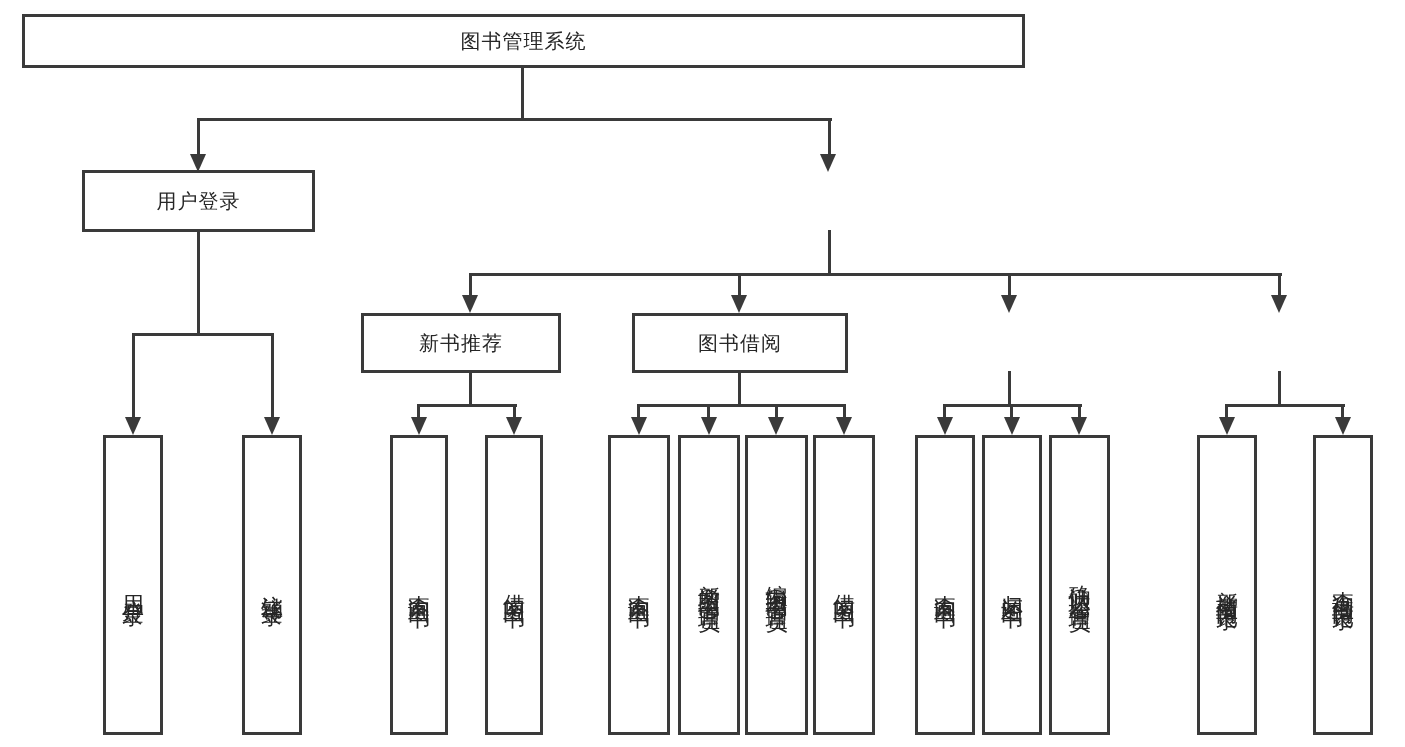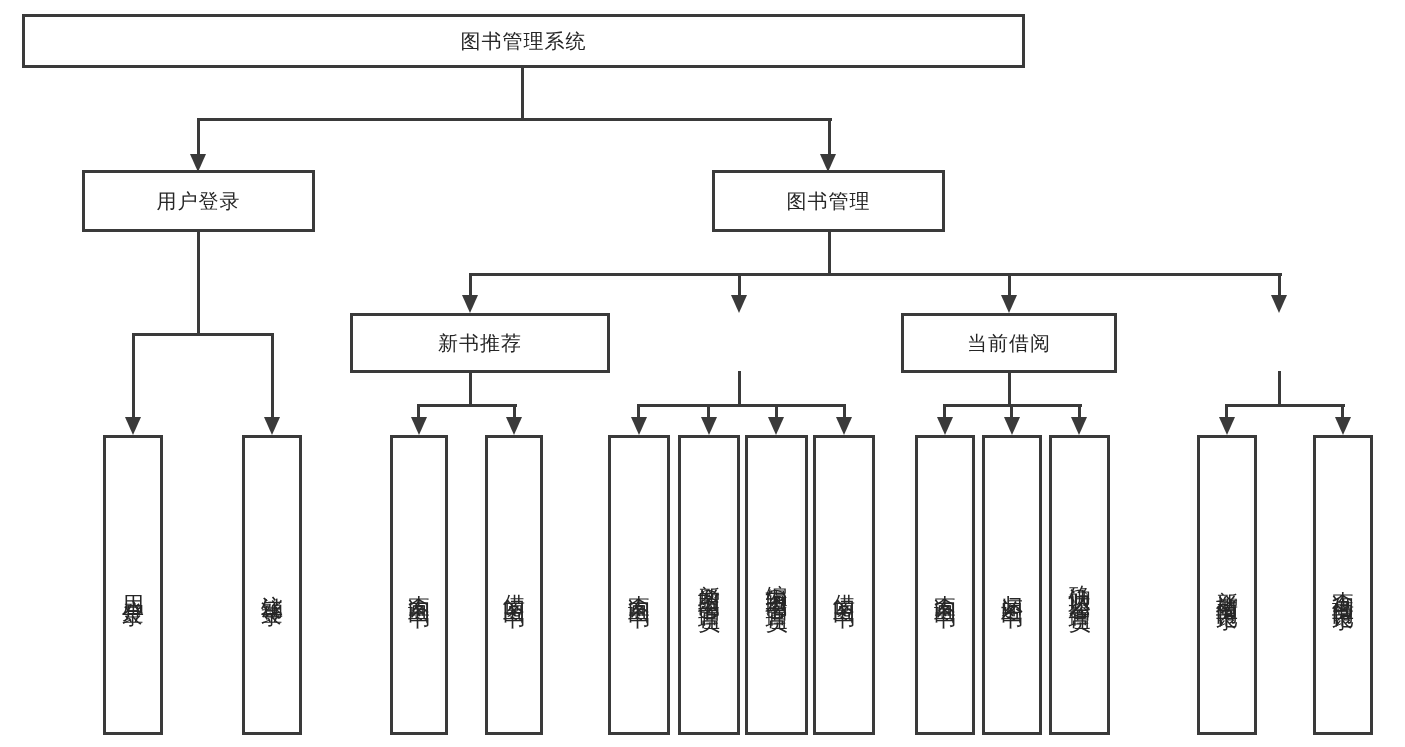--- a/index.html
+++ b/index.html
@@ -91,24 +91,23 @@
   <div class="vl" style="left:1278px;top:371px;height:36px"></div>
   <div class="hl" style="left:1225px;top:404px;width:120px"></div>
   <div class="vl" style="left:1225px;top:404px;height:14px"></div>
   <div class="ar" style="left:1219px;top:417px"></div>
   <div class="vl" style="left:1341px;top:404px;height:14px"></div>
   <div class="ar" style="left:1335px;top:417px"></div>
 
   <div class="box h-box" style="left:22px;top:14px;width:1003px;height:54px">图书管理系统</div>
 
   <div class="box h-box" style="left:82px;top:170px;width:233px;height:62px">用户登录</div>
-  <div class="box h-box" style="left:712px;top:170px;width:233px;height:62px">图书管理</div>
 
-  <div class="box h-box" style="left:350px;top:313px;width:260px;height:60px">新书推荐</div>
-  <div class="box h-box" style="left:901px;top:313px;width:216px;height:60px">当前借阅</div>
+  <div class="box h-box" style="left:361px;top:313px;width:200px;height:60px">新书推荐</div>
+  <div class="box h-box" style="left:632px;top:313px;width:216px;height:60px">图书借阅</div>
 
   <div class="box v-box" style="left:103px;top:435px;width:60px;height:300px">用户登录</div>
   <div class="box v-box" style="left:242px;top:435px;width:60px;height:300px">注销登录</div>
 
   <div class="box v-box" style="left:390px;top:435px;width:58px;height:300px">查询图书</div>
   <div class="box v-box" style="left:485px;top:435px;width:58px;height:300px">借阅图书</div>
 
   <div class="box v-box" style="left:608px;top:435px;width:62px;height:300px">查询图书</div>
   <div class="box v-box" style="left:678px;top:435px;width:62px;height:300px">新增图书（管理员）</div>
   <div class="box v-box" style="left:745px;top:435px;width:63px;height:300px">编辑图书（管理员）</div>

